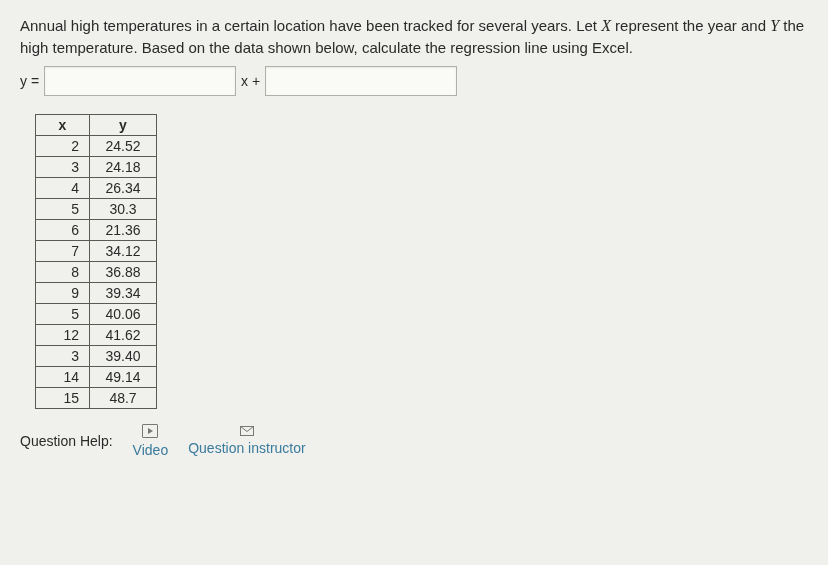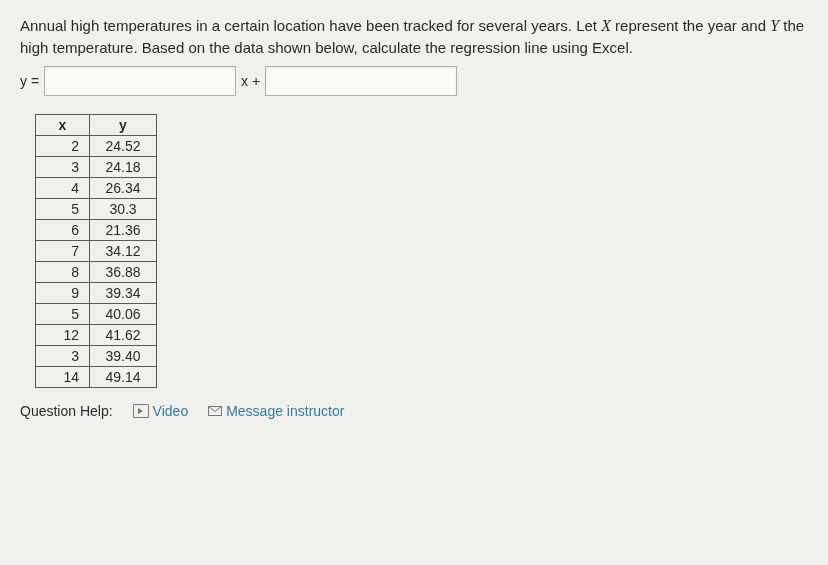--- a/index.html
+++ b/index.html
@@ -75,20 +75,21 @@
     }
     .help-label {
       color: #2a2a2a;
     }
     .video-link, .message-link {
       display: flex;
       align-items: center;
       gap: 4px;
       color: #3a7b9c;
       cursor: pointer;
+      flex-direction: column;
     }
     .video-icon {
       width: 14px;
       height: 12px;
       border: 1px solid #777;
       display: flex;
       align-items: center;
       justify-content: center;
       border-radius: 1px;
       font-size: 0;
@@ -169,32 +170,36 @@
         <td class="x-col">12</td>
         <td class="y-col">41.62</td>
       </tr>
       <tr>
         <td class="x-col">3</td>
         <td class="y-col">39.40</td>
       </tr>
       <tr>
         <td class="x-col">14</td>
         <td class="y-col">49.14</td>
+      </tr>
+      <tr>
+        <td class="x-col">15</td>
+        <td class="y-col">48.7</td>
       </tr>
     </tbody>
 </table>
 
 <div class="help-row">
   <span class="help-label">Question Help:</span>
   <span class="video-link">
     <span class="video-icon"></span>
     <span>Video</span>
   </span>
   <span class="message-link">
     <span class="mail-icon">
       <svg viewBox="0 0 14 10" width="14" height="10">
         <rect x="0.5" y="0.5" width="13" height="9" fill="none" stroke="#777" stroke-width="1"></rect>
         <path d="M0.5 0.5 L7 5.5 L13.5 0.5" fill="none" stroke="#777" stroke-width="1"></path>
       </svg>
     </span>
-    <span>Message instructor</span>
+    <span>Question instructor</span>
   </span>
 </div>
 
 </body></html>

